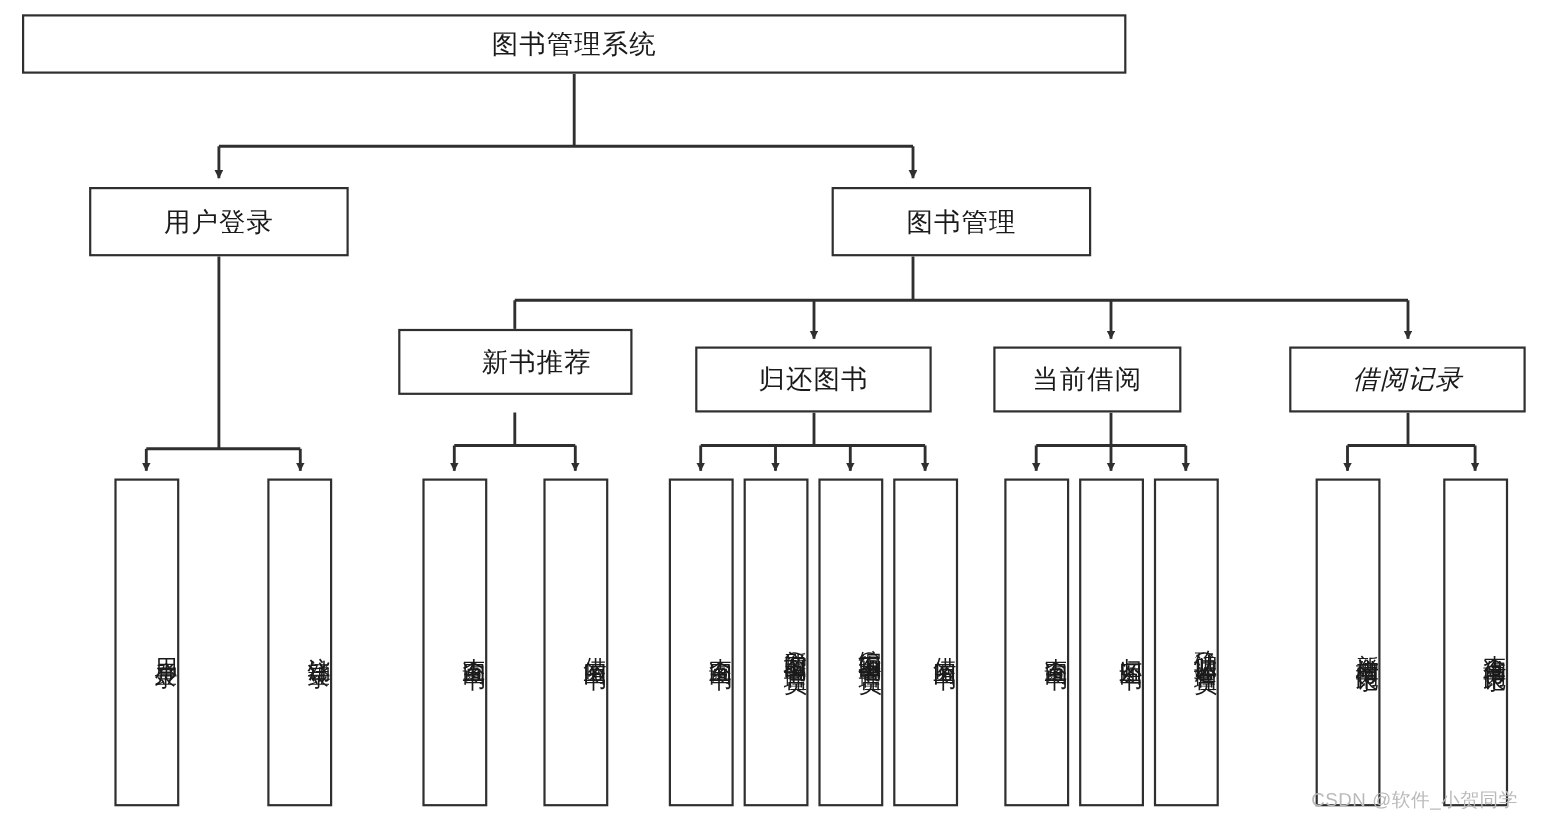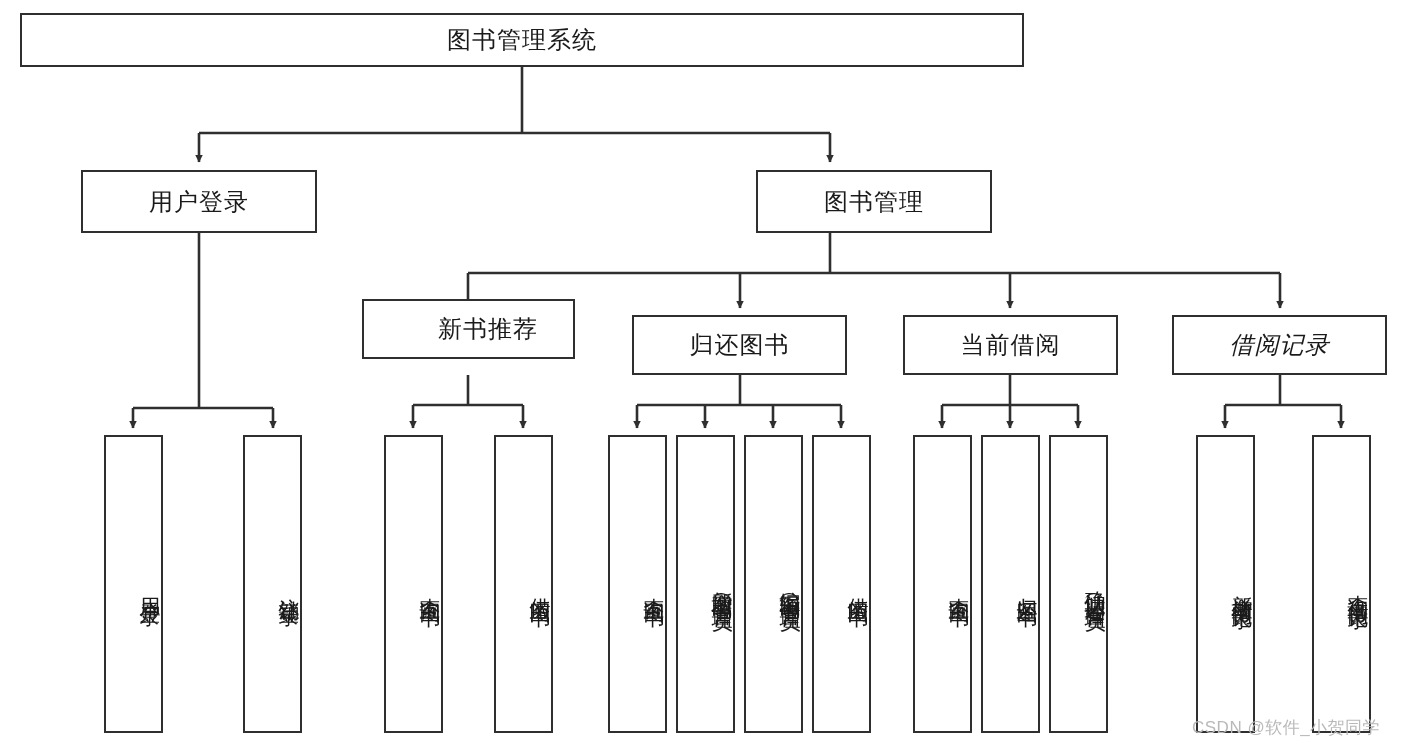--- a/index.html
+++ b/index.html
@@ -114,21 +114,21 @@
     </g>
   </svg>
 
   <div class="node-box node-h" style="left:20px; top:13px; width:1004px; height:54px;">图书管理系统</div>
 
   <div class="node-box node-h" style="left:81px; top:170px; width:236px; height:63px;">用户登录</div>
   <div class="node-box node-h" style="left:711px; top:170px; width:236px; height:63px;margin-left:45px;">图书管理</div>
 
   <div class="node-box node-h" style="left:362px; top:299px; width:213px; height:60px;padding-left:39px;">新书推荐</div>
   <div class="node-box node-h" style="left:632px; top:315px; width:215px; height:60px;">归还图书</div>
-  <div class="node-box node-h" style="left:903px; top:315px; width:215px; height:60px;">当前借阅</div>
+  <div class="node-box node-h" style="left:903px; top:315px; width:171px; height:60px;">当前借阅</div>
   <div class="node-box node-h" style="left:1172px; top:315px; width:215px; height:60px;font-style:italic;">借阅记录</div>
 
   <div class="node-box node-v" style="left:104px; top:435px; width:59px; height:298px;">用户登录</div>
   <div class="node-box node-v" style="left:243px; top:435px; width:59px; height:298px;">注销登录</div>
 
   <div class="node-box node-v" style="left:384px; top:435px; width:59px; height:298px;">查询图书</div>
   <div class="node-box node-v" style="left:494px; top:435px; width:59px; height:298px;">借阅图书</div>
 
   <div class="node-box node-v" style="left:608px; top:435px; width:59px; height:298px;">查询图书</div>
   <div class="node-box node-v" style="left:676px; top:435px; width:59px; height:298px;">新增图书（管理员）</div>

